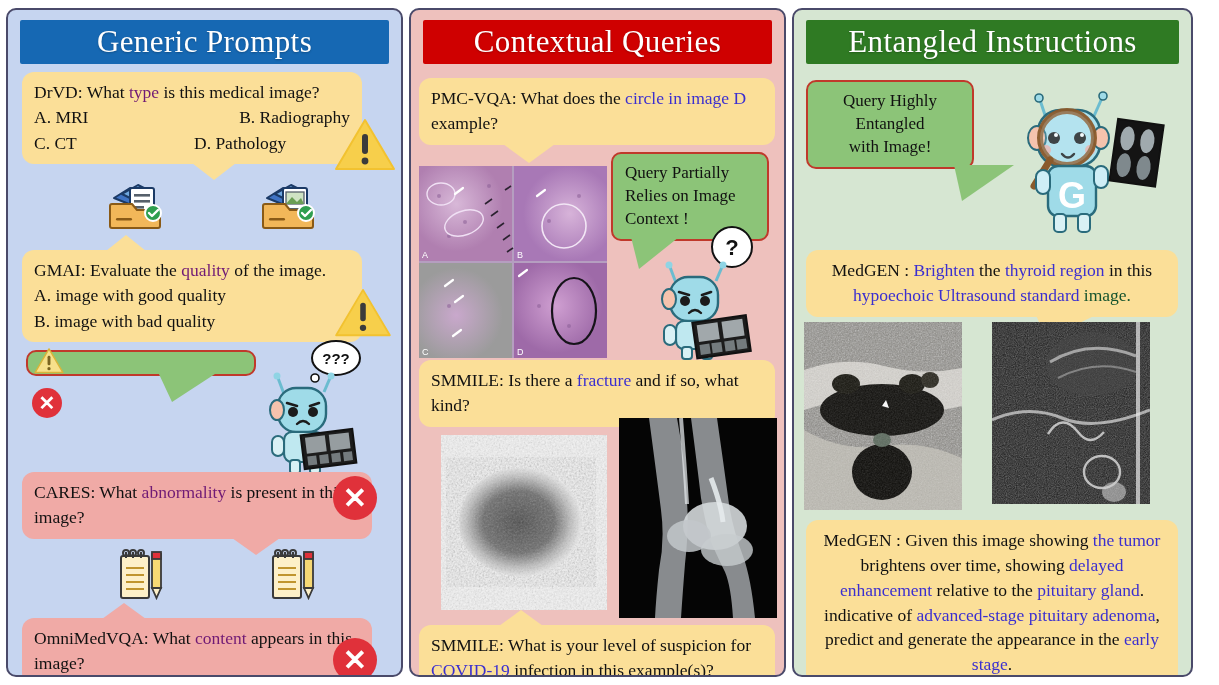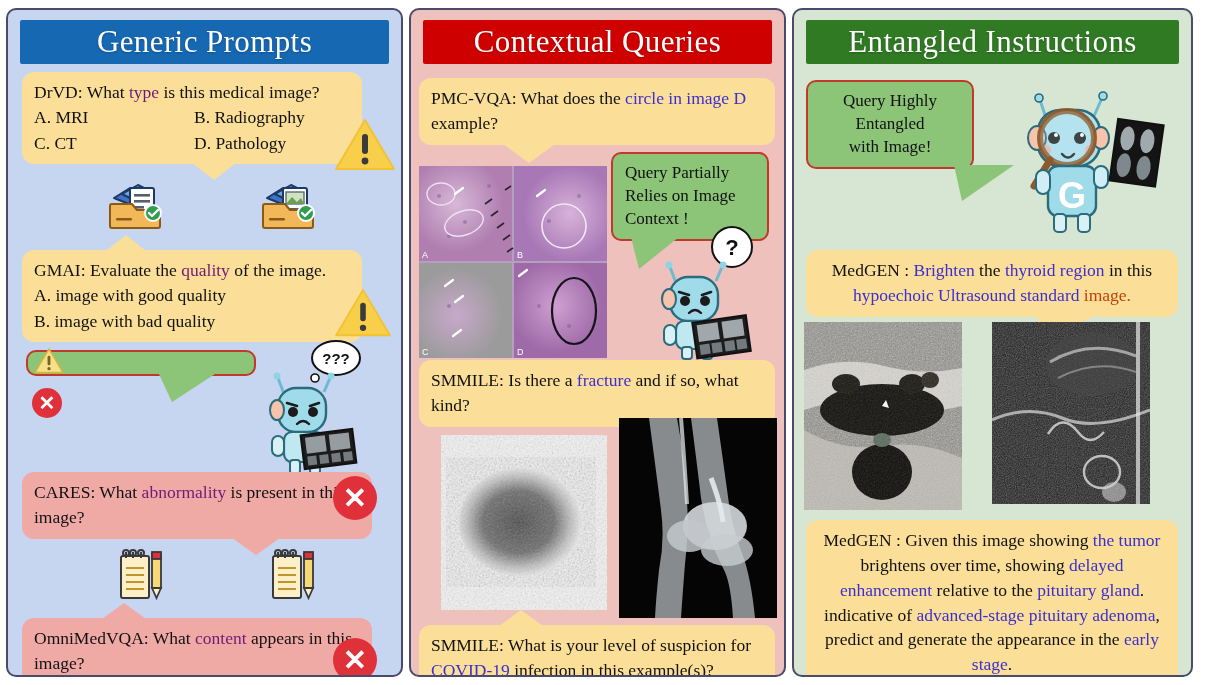--- a/index.html
+++ b/index.html
@@ -62,21 +62,21 @@
 
 <div class="board">
 
   <div class="panel p1">
     <div class="title-bar">Generic Prompts</div>
 
     <div class="bubble yellow" style="left:14px;top:62px;width:340px;">
       <div>
         <span>DrVD: What </span><span class="hl-red">type</span><span> is this medical  image?</span>
       </div>
-      <div style="display:flex;">
+      <div style="display:flex;justify-content:space-between;">
         <span style="width:160px;">A. MRI</span>
         <span>B. Radiography</span>
       </div>
       <div style="display:flex;">
         <span style="width:160px;">C. CT</span>
         <span>D. Pathology</span>
       </div>
       <div class="tail" style="left:170px;bottom:-16px;border-left:22px solid transparent;border-right:22px solid transparent;border-top:17px solid #fbdf98;"></div>
     </div>
 
@@ -438,21 +438,21 @@
           <ellipse cx="116" cy="70" rx="7" ry="12" fill="#b9c4c9" opacity=".85"></ellipse>
           <ellipse cx="136" cy="70" rx="7" ry="12" fill="#b9c4c9" opacity=".85"></ellipse>
           <ellipse cx="116" cy="97" rx="7" ry="12" fill="#9aa6ab" opacity=".8"></ellipse>
           <ellipse cx="136" cy="97" rx="7" ry="12" fill="#9aa6ab" opacity=".8"></ellipse>
         </g>
       </svg>
     </div>
 
     <div class="bubble yellow" style="left:12px;top:240px;width:372px;">
       <div>
-        <span style="color:#111;">MedGEN</span><span style="color:#111;"> : </span><span class="hl-blue">Brighten</span><span style="color:#111;"> the </span><span class="hl-blue">thyroid region</span><span style="color:#111;"> in this </span><span class="hl-blue">hypoechoic Ultrasound standard</span><span style="color:#c2410c;"> image.</span>
+        <span style="color:#111;">MedGEN</span><span style="color:#111;"> : </span><span class="hl-blue">Brighten</span><span style="color:#111;"> the </span><span class="hl-blue">thyroid region</span><span style="color:#111;"> in this </span><span class="hl-blue">hypoechoic Ultrasound standard</span><span style="color:#14532d;"> image.</span>
       </div>
       <div class="tail" style="left:230px;bottom:-22px;width:0;height:0;border-left:10px solid transparent;border-right:50px solid transparent;border-top:24px solid #fbdf98;"></div>
     </div>
 
     <div class="imgbox" style="left:10px;top:312px;width:158px;height:188px;">
       <svg width="158" height="188" viewBox="0 0 158 188">
         <defs>
           <filter id="gr2">
               <feTurbulence type="fractalNoise" baseFrequency="0.7" numOctaves="3"></feTurbulence>
               <feColorMatrix type="saturate" values="0"></feColorMatrix>

